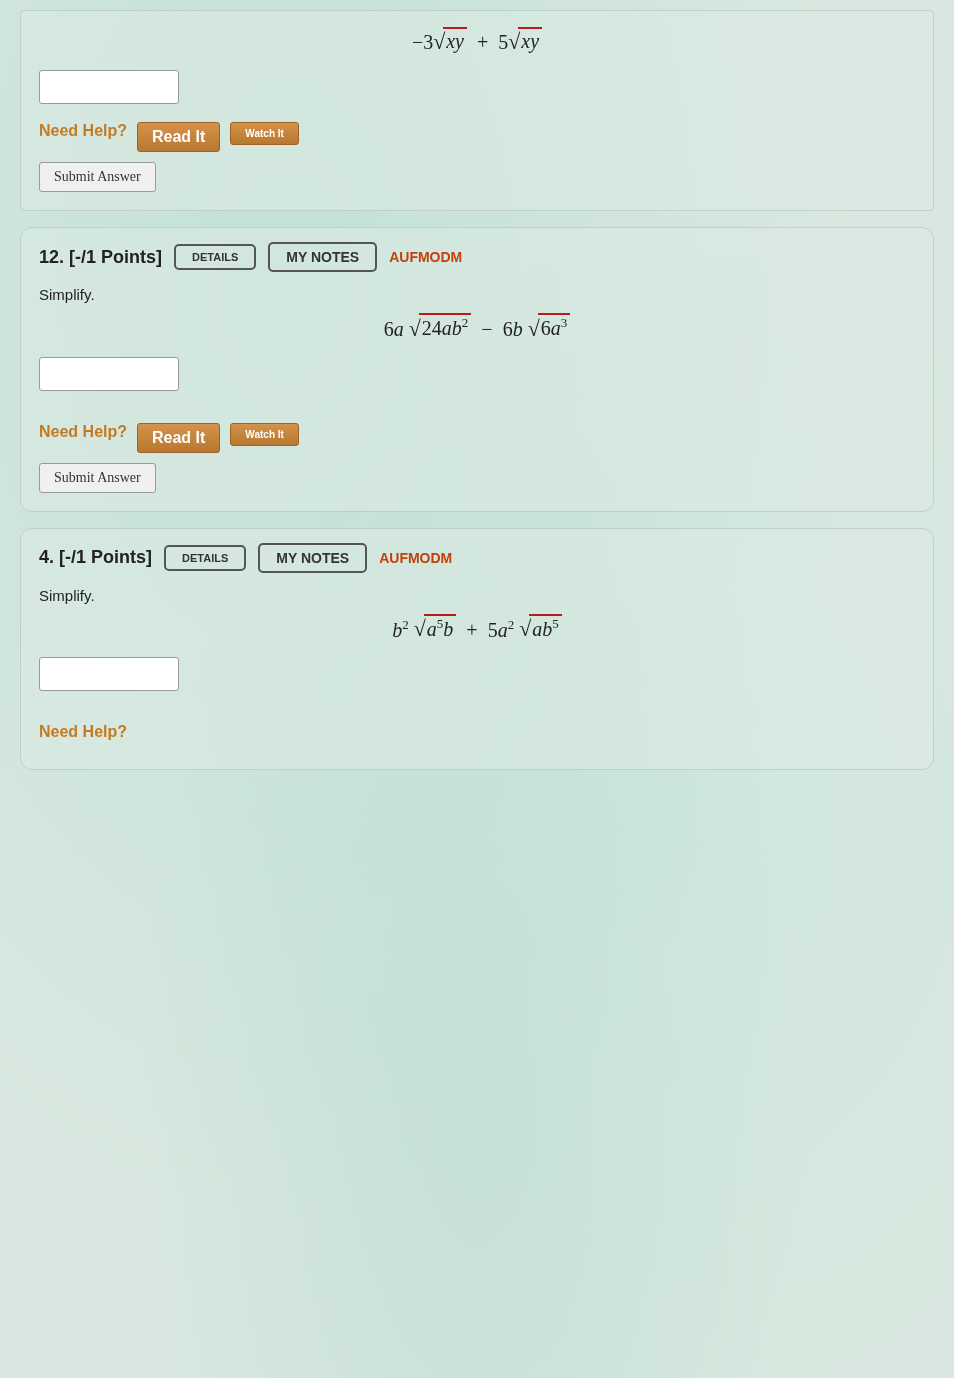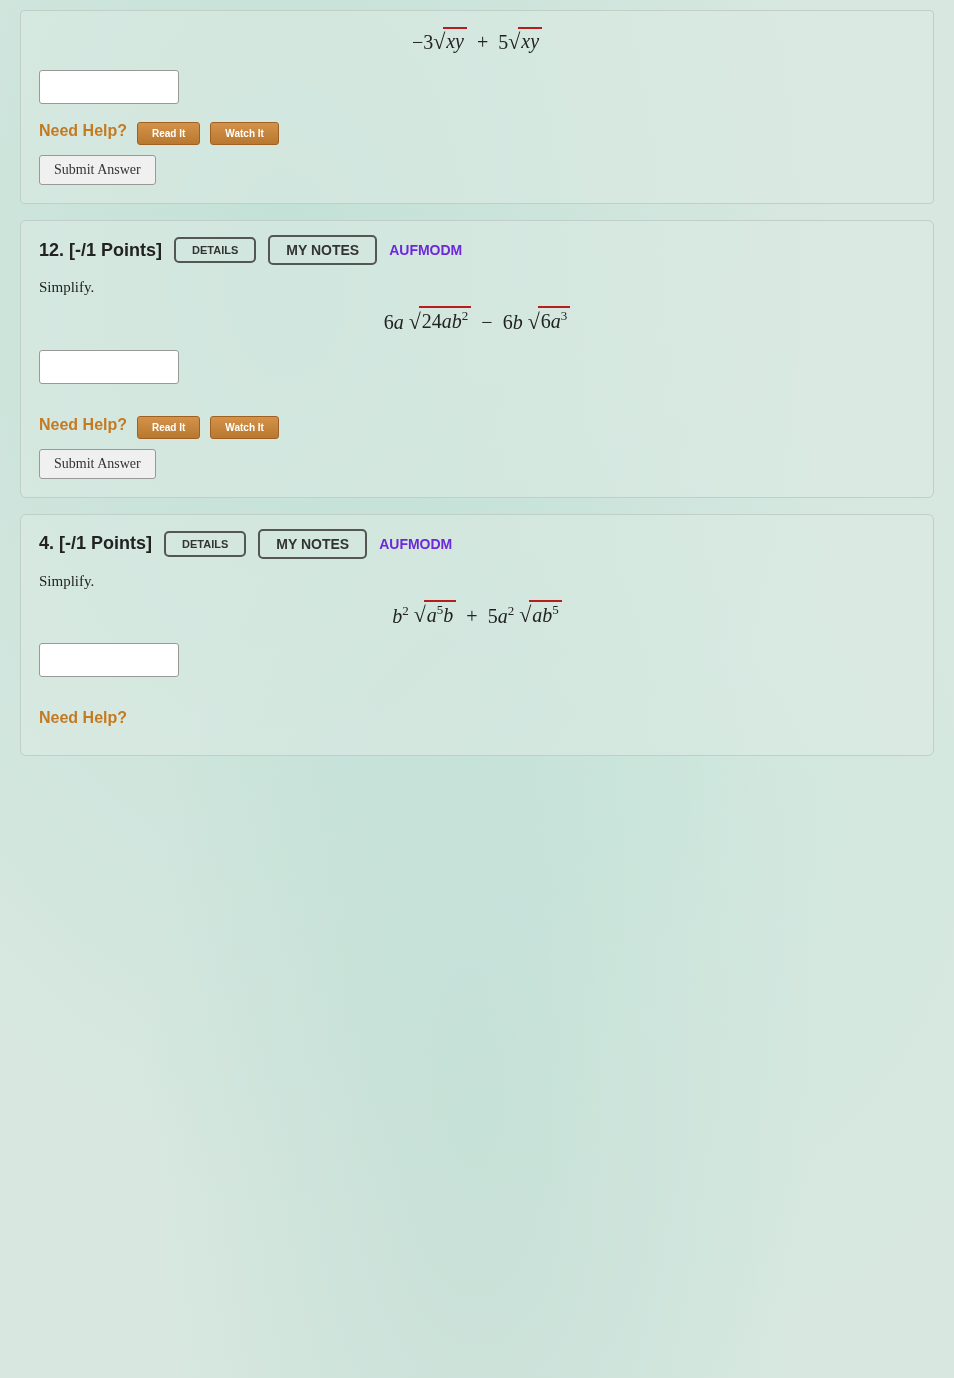--- a/index.html
+++ b/index.html
@@ -18,21 +18,21 @@
     .page-wrapper {
       max-width: 954px;
       margin: 0 auto;
       padding: 10px 20px;
     }
 
     
     .question-section {
       background: rgba(220, 235, 228, 0.55);
       border: 1px solid #c0cfc8;
-      border-radius: 6px;
+      border-radius: 12px;
       margin-bottom: 16px;
       padding: 14px 18px 18px 18px;
     }
 
     
     .top-section {
       background: rgba(220, 235, 228, 0.55);
       border: 1px solid #c0cfc8;
       border-radius: 4px;
       margin-bottom: 16px;
@@ -68,21 +68,21 @@
       color: #c47a20;
       font-size: 16px;
     }
 
     .btn-read-it {
       background: linear-gradient(to bottom, #d4924a, #b87830);
       color: white;
       border: 1px solid #a06020;
       border-radius: 3px;
       padding: 5px 14px;
-      font-size: 10px;
+      font-size: 16px;
       cursor: pointer;
       font-weight: bold;
     }
 
     .btn-watch-it {
       background: linear-gradient(to bottom, #d4924a, #b87830);
       color: white;
       border: 1px solid #a06020;
       border-radius: 3px;
       padding: 5px 14px;
@@ -134,29 +134,28 @@
       padding: 5px 16px;
       font-size: 14px;
       font-weight: bold;
       background: transparent;
       cursor: pointer;
       color: #333;
     }
 
     .aufmod-label {
       font-size: 14px;
-      color: #6d28d9;
+      color: #c2410c;
       font-weight: bold;
     }
 
     .simplify-label {
       font-size: 15px;
       color: #222;
       margin-bottom: 10px;
-      font-family: Liberation Serif, serif;
     }
 
     
     sup { font-size: 0.65em; vertical-align: super; }
 
     .radical-wrapper {
       display: inline-flex;
       align-items: flex-end;
       position: relative;
     }

